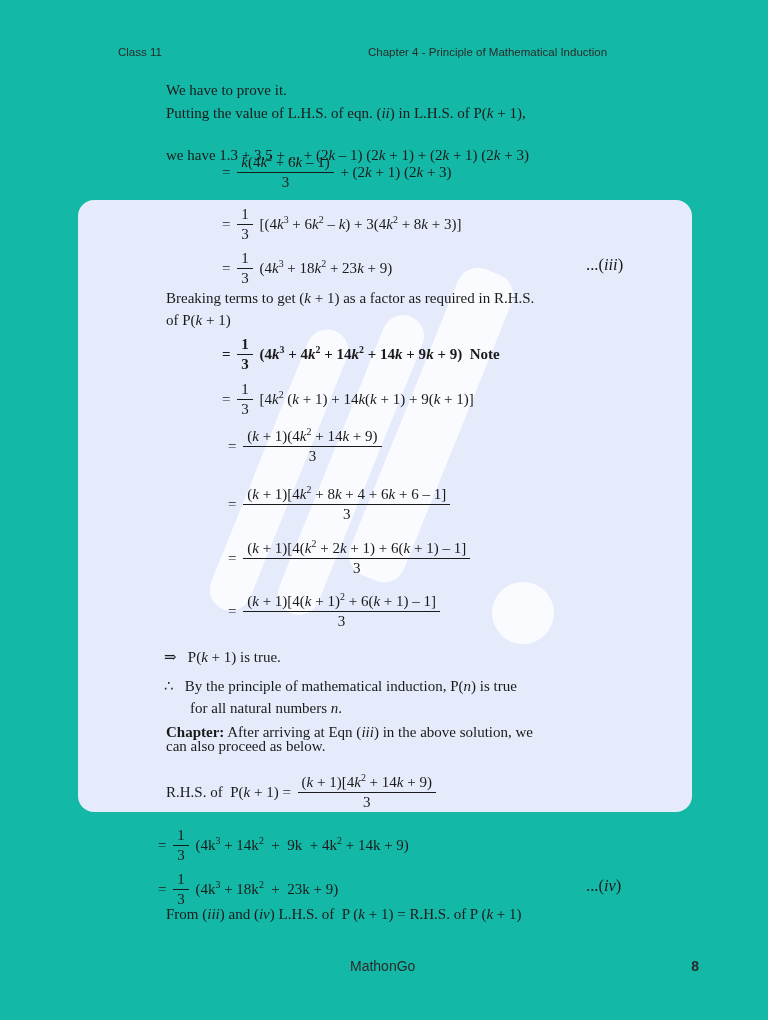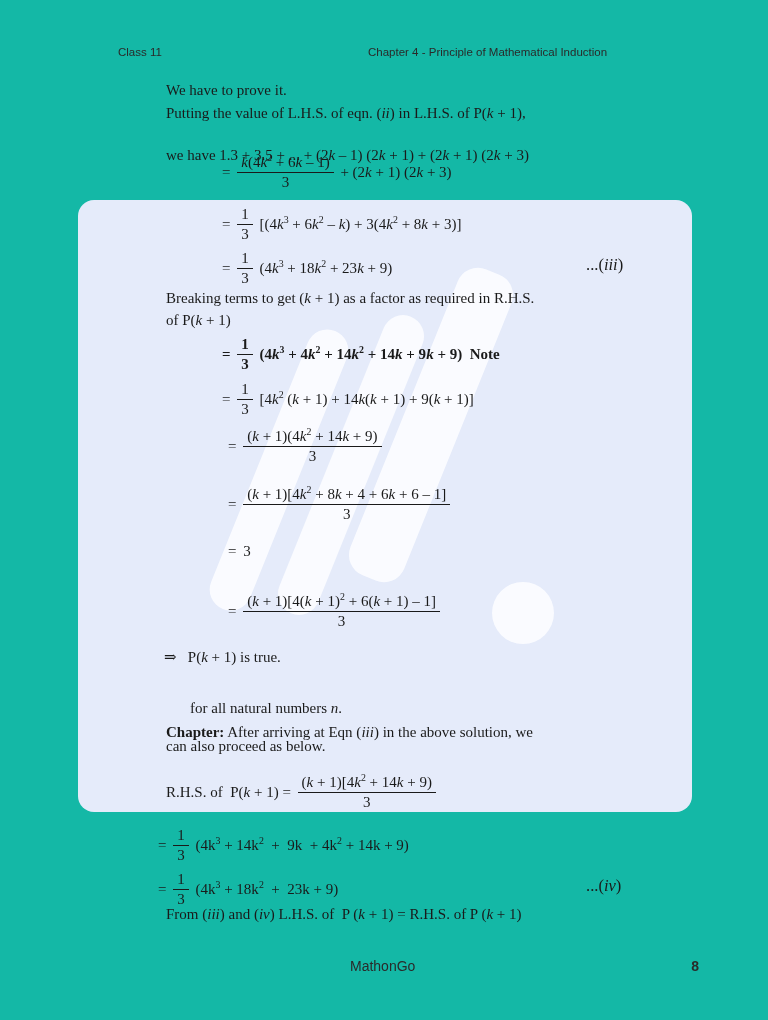--- a/index.html
+++ b/index.html
@@ -223,36 +223,40 @@
       =
       <span class="frac">
         <span class="num">(<i>k</i> + 1)[4<i>k</i><sup>2</sup> + 8<i>k</i> + 4 + 6<i>k</i> + 6 – 1]</span>
         <span class="den">3</span>
       </span>
     </div>
 
     <div class="ln" style="left:228px; top:541px;">
       =
       <span class="frac">
+        <span class="num">(<i>k</i> + 1)[4(<i>k</i><sup>2</sup> + 2<i>k</i> + 1) + 6(<i>k</i> + 1) – 1]</span>
         <span class="den">3</span>
       </span>
     </div>
 
     <div class="ln" style="left:228px; top:594px;">
       =
       <span class="frac">
         <span class="num">(<i>k</i> + 1)[4(<i>k</i> + 1)<sup>2</sup> + 6(<i>k</i> + 1) – 1]</span>
         <span class="den">3</span>
       </span>
     </div>
 
     <div class="ln" style="left:164px; top:647px;">
       <span>⇒</span>&nbsp;&nbsp; P(<i>k</i> + 1) is true.
     </div>
 
+    <div class="ln" style="left:164px; top:676px;">
+      <span>∴</span>&nbsp;&nbsp; By the principle of mathematical induction, P(<i>n</i>) is true
+    </div>
     <div class="ln indent-txt" style="top:698px;margin-left:24px;">
       for all natural numbers <i>n</i>.
     </div>
 
     <div class="ln indent-txt" style="top:722px;">
       <span class="b">Chapter:</span>
       After arriving at Eqn (<i>iii</i>) in the above solution, we
     </div>
     <div class="ln indent-txt" style="top:736px;">can also proceed as below.</div>
 

